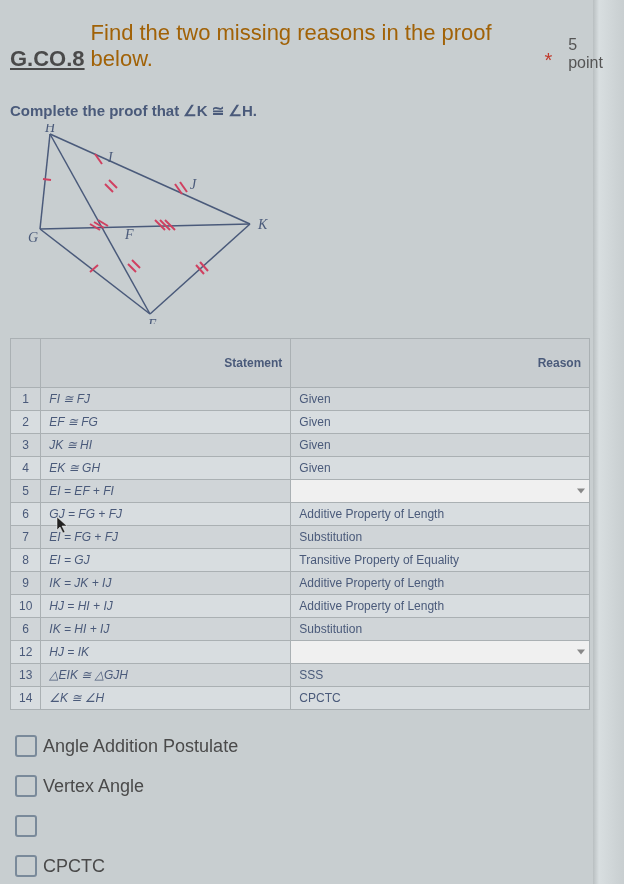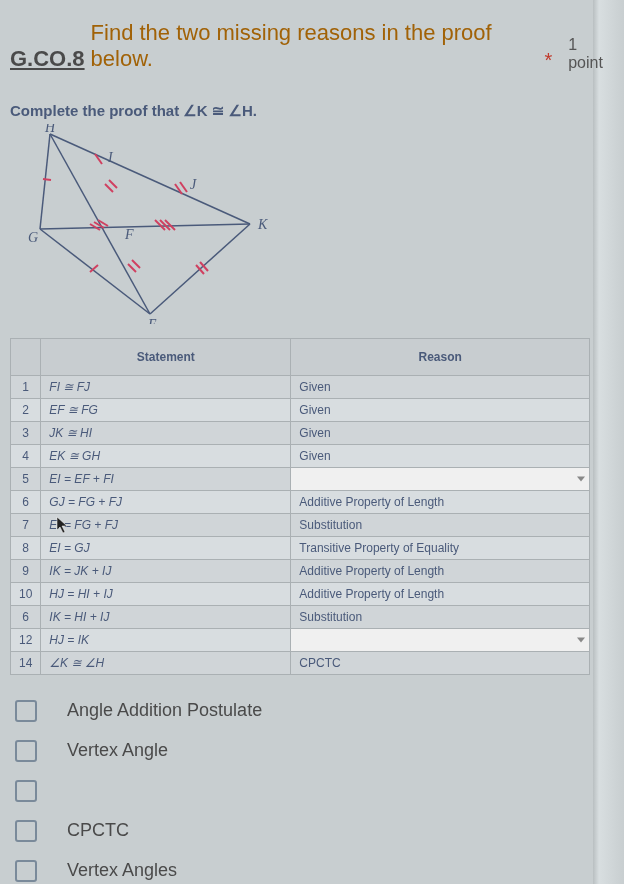--- a/index.html
+++ b/index.html
@@ -45,22 +45,22 @@
     margin-bottom: 10px;
   }
   .proof-table {
     width: 580px;
     border-collapse: collapse;
     font-size: 12px;
     background: #d8dde0;
     margin-bottom: 25px;
   }
   .proof-table th {
-    text-align: center;
-    padding: 11px 8px;
+    text-align: right;
+    padding: 17px 8px;
     background: #c8cdd0;
     color: #4a5a7a;
     font-weight: bold;
     border: 1px solid #aab0b3;
   }
   .proof-table td {
     padding: 4px 8px;
     border: 1px solid #aab0b3;
     color: #4a5a7a;
     height: 20px;
@@ -78,22 +78,22 @@
     right: 4px;
     top: 50%;
     transform: translateY(-50%);
     width: 0; height: 0;
     border-left: 4px solid transparent;
     border-right: 4px solid transparent;
     border-top: 5px solid #888;
   }
   .answer-option {
     display: flex;
-    align-items: flex-start;
-    gap: 30px;
+    align-items: center;
+    gap: 6px;
     margin: 18px 0 18px 5px;
   }
   .checkbox {
     width: 22px;
     height: 22px;
     border: 2px solid #7a8a9a;
     border-radius: 3px;
     background: transparent;
   }
   .answer-label {
@@ -111,21 +111,21 @@
 </style>
 </head>
 <body>
 
 <div class="content">
 
   <div class="question-header">
     <span class="standard">G.CO.8</span>
     <span class="question-text">Find the two missing reasons in the proof below.</span>
     <span class="star">*</span>
-    <span class="points">1 point</span>
+    <span class="points">5 point</span>
   </div>
 
   <div class="instruction">Complete the proof that ∠K ≅ ∠H.</div>
 
   <svg class="figure" viewBox="0 0 280 200">
     <g stroke="#4a5a7a" stroke-width="1.5" fill="none">
       <line x1="30" y1="105" x2="40" y2="10"></line>
       <line x1="40" y1="10" x2="240" y2="100"></line>
       <line x1="30" y1="105" x2="240" y2="100"></line>
       <line x1="40" y1="10" x2="140" y2="190"></line>
@@ -229,20 +229,25 @@
           <td>Substitution</td>
         </tr>
         <tr>
           <td class="num">12</td>
           <td class="stmt">HJ = IK</td>
           <td class="dropdown-cell">
             <span class="dropdown-arrow"></span>
           </td>
         </tr>
         <tr>
+          <td class="num">13</td>
+          <td class="stmt">△EIK ≅ △GJH</td>
+          <td>SSS</td>
+        </tr>
+        <tr>
           <td class="num">14</td>
           <td class="stmt">∠K ≅ ∠H</td>
           <td>CPCTC</td>
         </tr>
       </tbody>
   </table>
 
   <div id="options">
       <div class="answer-option">
         <div class="checkbox"></div>

